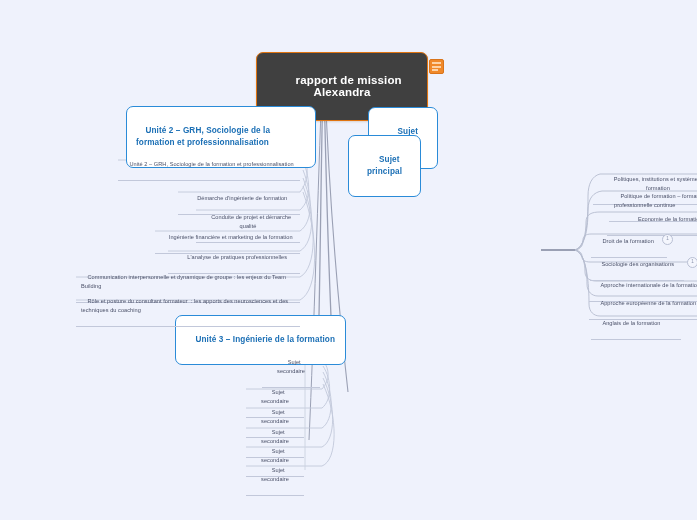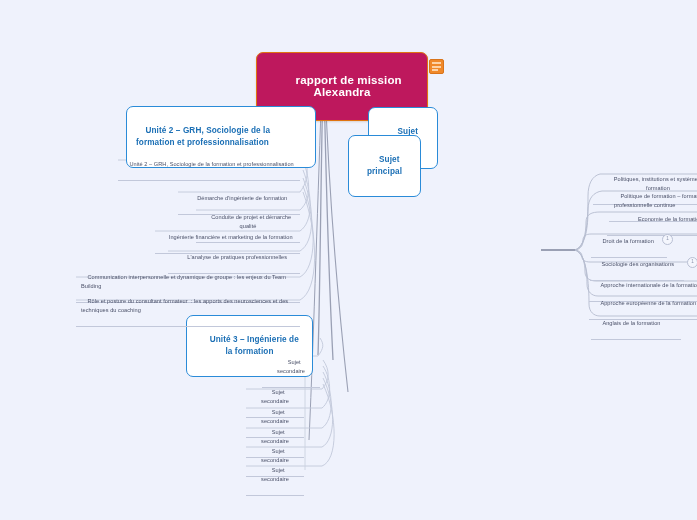--- a/index.html
+++ b/index.html
@@ -29,21 +29,21 @@
     pointer-events: none;
   }
   .node {
     position: absolute;
     box-sizing: border-box;
     white-space: pre-wrap;
   }
 
   
   .node-root {
-    background: #be185d;
+    background: #404040;
     border: 1px solid #e07410;
     border-radius: 7px;
     color: #ffffff;
     font-size: 11.5px;
     font-weight: bold;
     letter-spacing: 0.15px;
     padding: 9px 14px 10px 14px;
     box-shadow: 0 1px 2px rgba(120,70,10,0.18);
     text-align: center;
   }
@@ -171,21 +171,21 @@
 
   <div class="node node-l1" style="left:368px; top:107px; width:70px; text-align:center;">
     <span>Sujet principal</span>
   </div>
 
   <div class="node node-l1" style="left:348px; top:135px; width:73px; text-align:center;">
     <span>Sujet principal</span>
   </div>
 
 
-  <div class="node node-l1" style="left:175px; top:315px; width:127px; text-align:center;margin-left:11px;">
+  <div class="node node-l1" style="left:175px; top:315px; width:171px; text-align:center;">
     <span>Unité 3 – Ingénierie de la formation</span>
   </div>
 
   <div class="node node-leaf lefty" style="left:118px; top:150px; width:182px;">
     <span>Unité 2 – GRH, Sociologie de la formation et professionnalisation</span>
   </div>
   <div class="node node-leaf lefty" style="left:178px; top:184px; width:122px; text-align:center;">
     <span>Démarche d'ingénierie de formation</span>
   </div>
   <div class="node node-leaf lefty" style="left:196px; top:203px; width:104px; text-align:center;">

